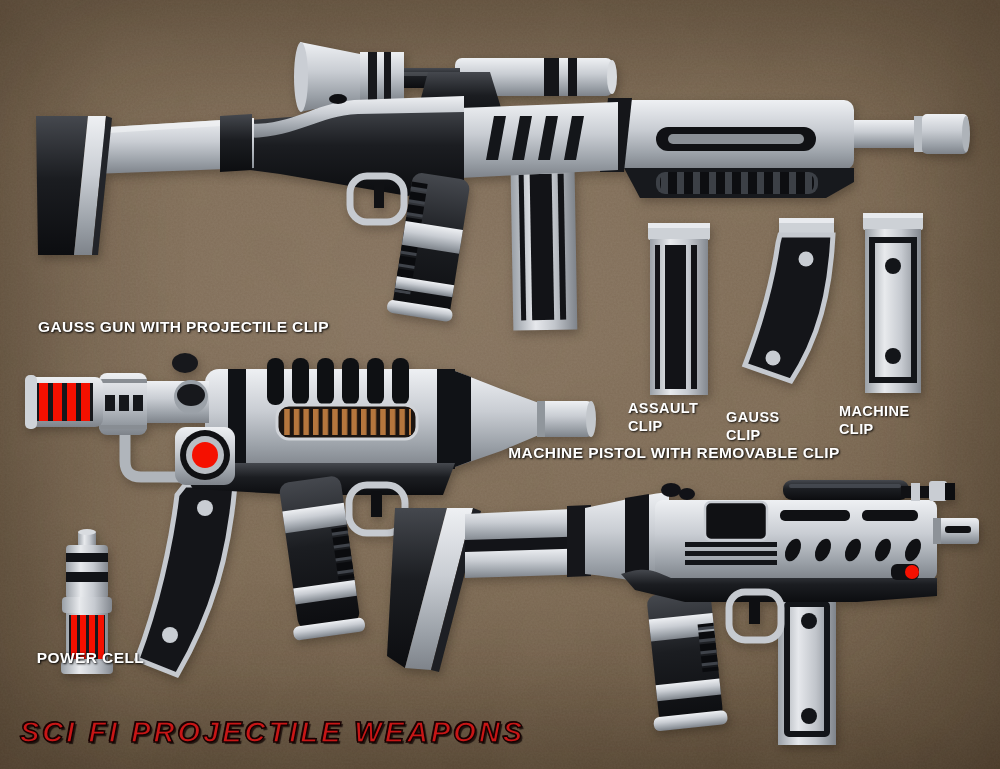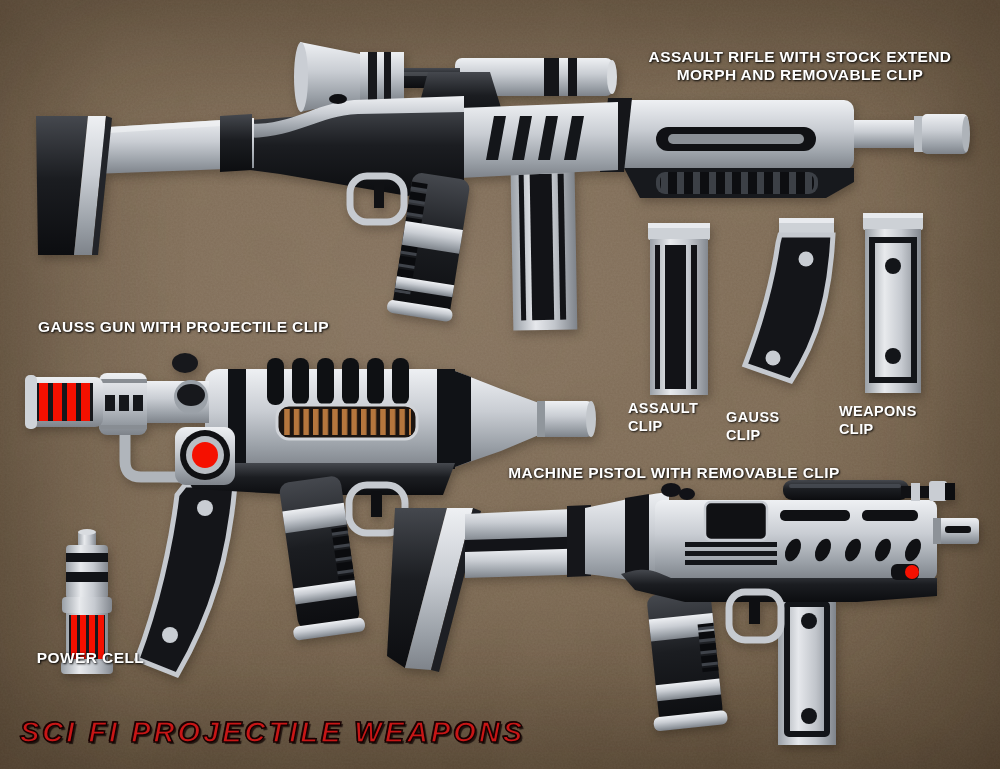--- a/index.html
+++ b/index.html
@@ -423,36 +423,35 @@
   </defs>
   <rect x="8" y="5" width="60" height="17" rx="2" fill="#cdd1d6"></rect>
   <rect x="8" y="5" width="60" height="5" fill="#e8eaee"></rect>
   <rect x="10" y="21" width="56" height="164" fill="url(#mc-metalH)"></rect>
   <rect x="17" y="32" width="42" height="140" fill="none" stroke="#131519" stroke-width="6"></rect>
   <circle cx="38" cy="58" r="8" fill="#131519"></circle>
   <circle cx="38" cy="148" r="8" fill="#131519"></circle>
 </svg>
 
 <div class="wlabel center" style="left:635px;top:48px;width:330px">
-  <span>ASSAULT RIFLE WITH STOCK EXTEND</span><br>
-  <span>MORPH AND REMOVABLE CLIP</span>
+  <br>
 </div>
 
 <div class="wlabel" style="left:38px;top:318px">GAUSS GUN WITH PROJECTILE CLIP</div>
 
-<div class="wlabel center" style="left:496px;top:464px;width:356px">MACHINE PISTOL WITH REMOVABLE CLIP</div>
+<div class="wlabel center" style="left:496px;top:444px;width:356px">MACHINE PISTOL WITH REMOVABLE CLIP</div>
 
 <div class="wlabel center" style="left:18px;top:649px;width:145px">POWER CELL</div>
 
 <div class="cliplabel" style="left:628px;top:399px;width:96px">
   <span>ASSAULT</span><br>
   <span>CLIP</span>
 </div>
 <div class="cliplabel" style="left:726px;top:408px;width:96px">
   <span>GAUSS</span><br>
   <span>CLIP</span>
 </div>
 <div class="cliplabel" style="left:839px;top:402px;width:96px">
-  <span>WEAPONS</span><br>
+  <span>MACHINE</span><br>
   <span>CLIP</span>
 </div>
 
 <div class="title">SCI FI PROJECTILE WEAPONS</div>
 
 </body></html>

